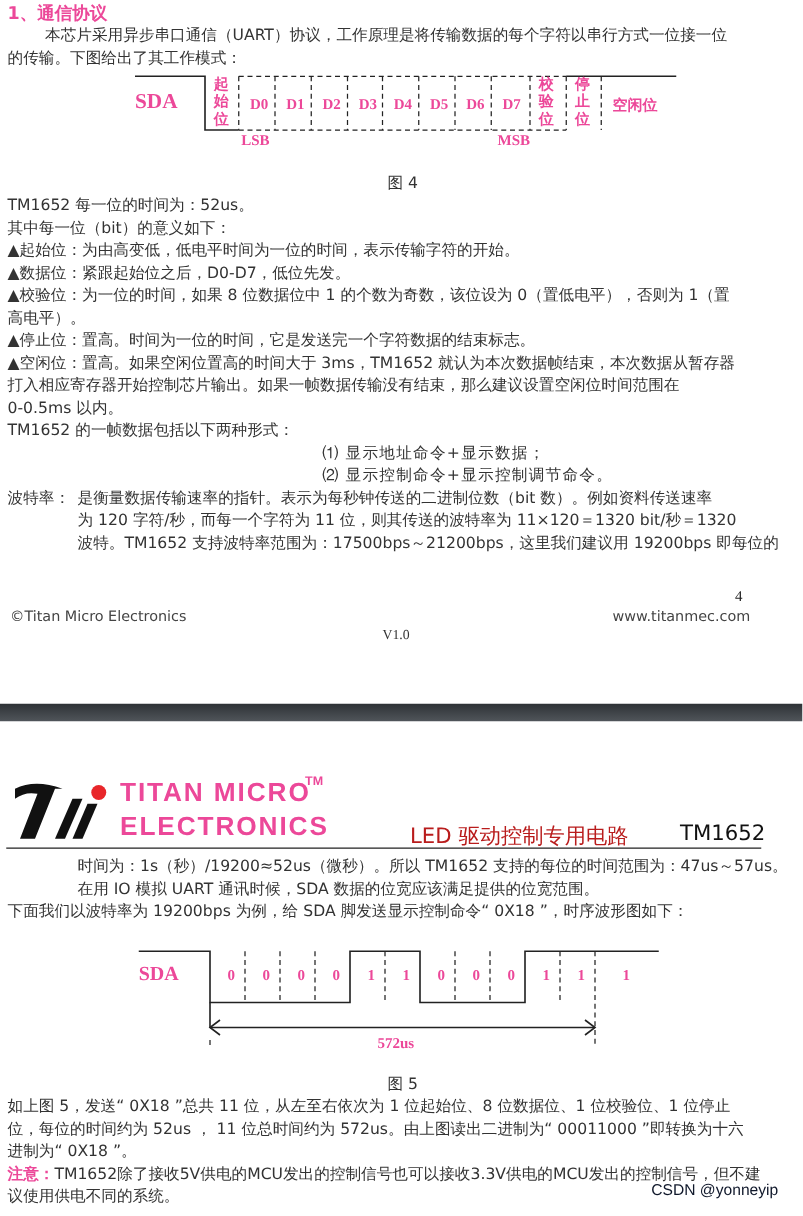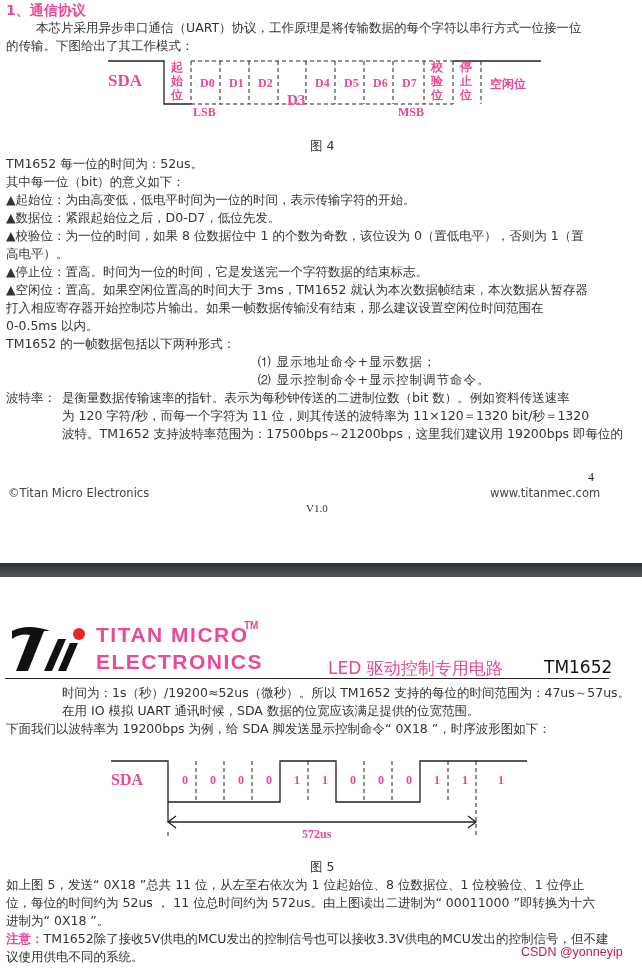--- a/index.html
+++ b/index.html
@@ -39,21 +39,21 @@
     <line x1="424" y1="6" x2="424" y2="49"></line>
     <line x1="453" y1="6" x2="453" y2="49"></line>
     <line x1="481" y1="6" x2="481" y2="49"></line>
   </g>
 </svg>
 <div class="abs serif b" style="left:108px;top:71px;font-size:17px;">SDA</div>
 <div class="abs b" style="left:171px;top:60px;width:14px;font-size:12px;line-height:14px;white-space:normal;">起始位</div>
 <div class="abs serif b" style="left:200px;top:76px;font-size:12px;">D0</div>
 <div class="abs serif b" style="left:229px;top:76px;font-size:12px;">D1</div>
 <div class="abs serif b" style="left:258px;top:76px;font-size:12px;">D2</div>
-<div class="abs serif b" style="left:287px;top:76px;font-size:15px;margin-top:16px;">D3</div>
+<div class="abs serif b" style="left:287px;top:76px;font-size:12px;">D3</div>
 <div class="abs serif b" style="left:315px;top:76px;font-size:12px;">D4</div>
 <div class="abs serif b" style="left:344px;top:76px;font-size:12px;">D5</div>
 <div class="abs serif b" style="left:373px;top:76px;font-size:12px;">D6</div>
 <div class="abs serif b" style="left:402px;top:76px;font-size:12px;">D7</div>
 <div class="abs b" style="left:431px;top:60px;width:14px;font-size:12px;line-height:14px;white-space:normal;">校验位</div>
 <div class="abs b" style="left:460px;top:60px;width:14px;font-size:12px;line-height:14px;white-space:normal;">停止位</div>
 <div class="abs b" style="left:490px;top:76px;font-size:12px;">空闲位</div>
 <div class="abs serif b" style="left:193px;top:105px;font-size:12px;">LSB</div>
 <div class="abs serif b" style="left:398px;top:105px;font-size:12px;">MSB</div>
 <div class="abs t" style="left:310px;top:137px;">图 4</div>
@@ -87,21 +87,21 @@
   <svg width="78" height="50">
     <path d="M4 6 Q20 -2 42 6 L36 6 L20 46 L8 46 L22 10 Q12 8 4 14 Z" fill="#111"></path>
     <path d="M36 46 L50 14 L58 14 L44 46 Z" fill="#111"></path>
     <path d="M50 46 L62 18 L70 18 L58 46 Z" fill="#111"></path>
     <circle cx="71" cy="9" r="6" fill="#e8262a"></circle>
   </svg>
 </div>
 <div class="abs b" style="left:96px;top:623px;font-size:21px;letter-spacing:1.5px;font-family:'Liberation Sans',sans-serif;">TITAN MICRO</div>
 <div class="abs b" style="left:244px;top:620px;font-size:10px;font-family:'Liberation Sans',sans-serif;">TM</div>
 <div class="abs b" style="left:96px;top:650px;font-size:21px;letter-spacing:1.5px;font-family:'Liberation Sans',sans-serif;">ELECTRONICS</div>
-<div class="abs" style="left:328px;top:657px;font-size:17px;color:#ec4899;">LED 驱动控制专用电路</div>
+<div class="abs" style="left:328px;top:657px;font-size:17px;color:#b91c1c;">LED 驱动控制专用电路</div>
 <div class="abs" style="left:544px;top:657px;font-size:17px;color:#111;">TM1652</div>
 <div class="hr"></div>
 
 <div class="abs t" style="left:62px;top:684px;">时间为：1s（秒）/19200≈52us（微秒）。所以 TM1652 支持的每位的时间范围为：47us～57us。</div>
 <div class="abs t" style="left:62px;top:702px;">在用 IO 模拟 UART 通讯时候，SDA 数据的位宽应该满足提供的位宽范围。</div>
 <div class="abs t" style="left:6px;top:720px;">下面我们以波特率为 19200bps 为例，给 SDA 脚发送显示控制命令“ 0X18 ”，时序波形图如下：</div>
 
 <svg class="abs" style="left:0;top:750px;" width="642" height="90">
   <g stroke="#222" stroke-width="1.3" fill="none">
     <polyline points="111,11 168,11 168,52 280,52 280,11 336,11 336,52 420,52 420,11 527,11"></polyline>
@@ -138,13 +138,13 @@
 <div class="abs serif b" style="left:302px;top:827px;font-size:12px;">572us</div>
 <div class="abs t" style="left:310px;top:858px;">图 5</div>
 
 <div class="abs t" style="left:6px;top:876px;">如上图 5，发送“ 0X18 ”总共 11 位，从左至右依次为 1 位起始位、8 位数据位、1 位校验位、1 位停止</div>
 <div class="abs t" style="left:6px;top:894px;">位，每位的时间约为 52us ， 11 位总时间约为 572us。由上图读出二进制为“ 00011000 ”即转换为十六</div>
 <div class="abs t" style="left:6px;top:912px;">进制为“ 0X18 ”。</div>
 <div class="abs t" style="left:6px;top:930px;">
   <span class="b">注意：</span><span>TM1652除了接收5V供电的MCU发出的控制信号也可以接收3.3V供电的MCU发出的控制信号，但不建</span>
 </div>
 <div class="abs t" style="left:6px;top:948px;">议使用供电不同的系统。</div>
-<div class="abs" style="left:521px;top:945px;font-size:12.5px;color:#be185d;font-family:'Liberation Sans',sans-serif;">CSDN @yonneyip</div>
+<div class="abs" style="left:521px;top:945px;font-size:12.5px;color:#0f172a;font-family:'Liberation Sans',sans-serif;">CSDN @yonneyip</div>
 
 </body></html>

